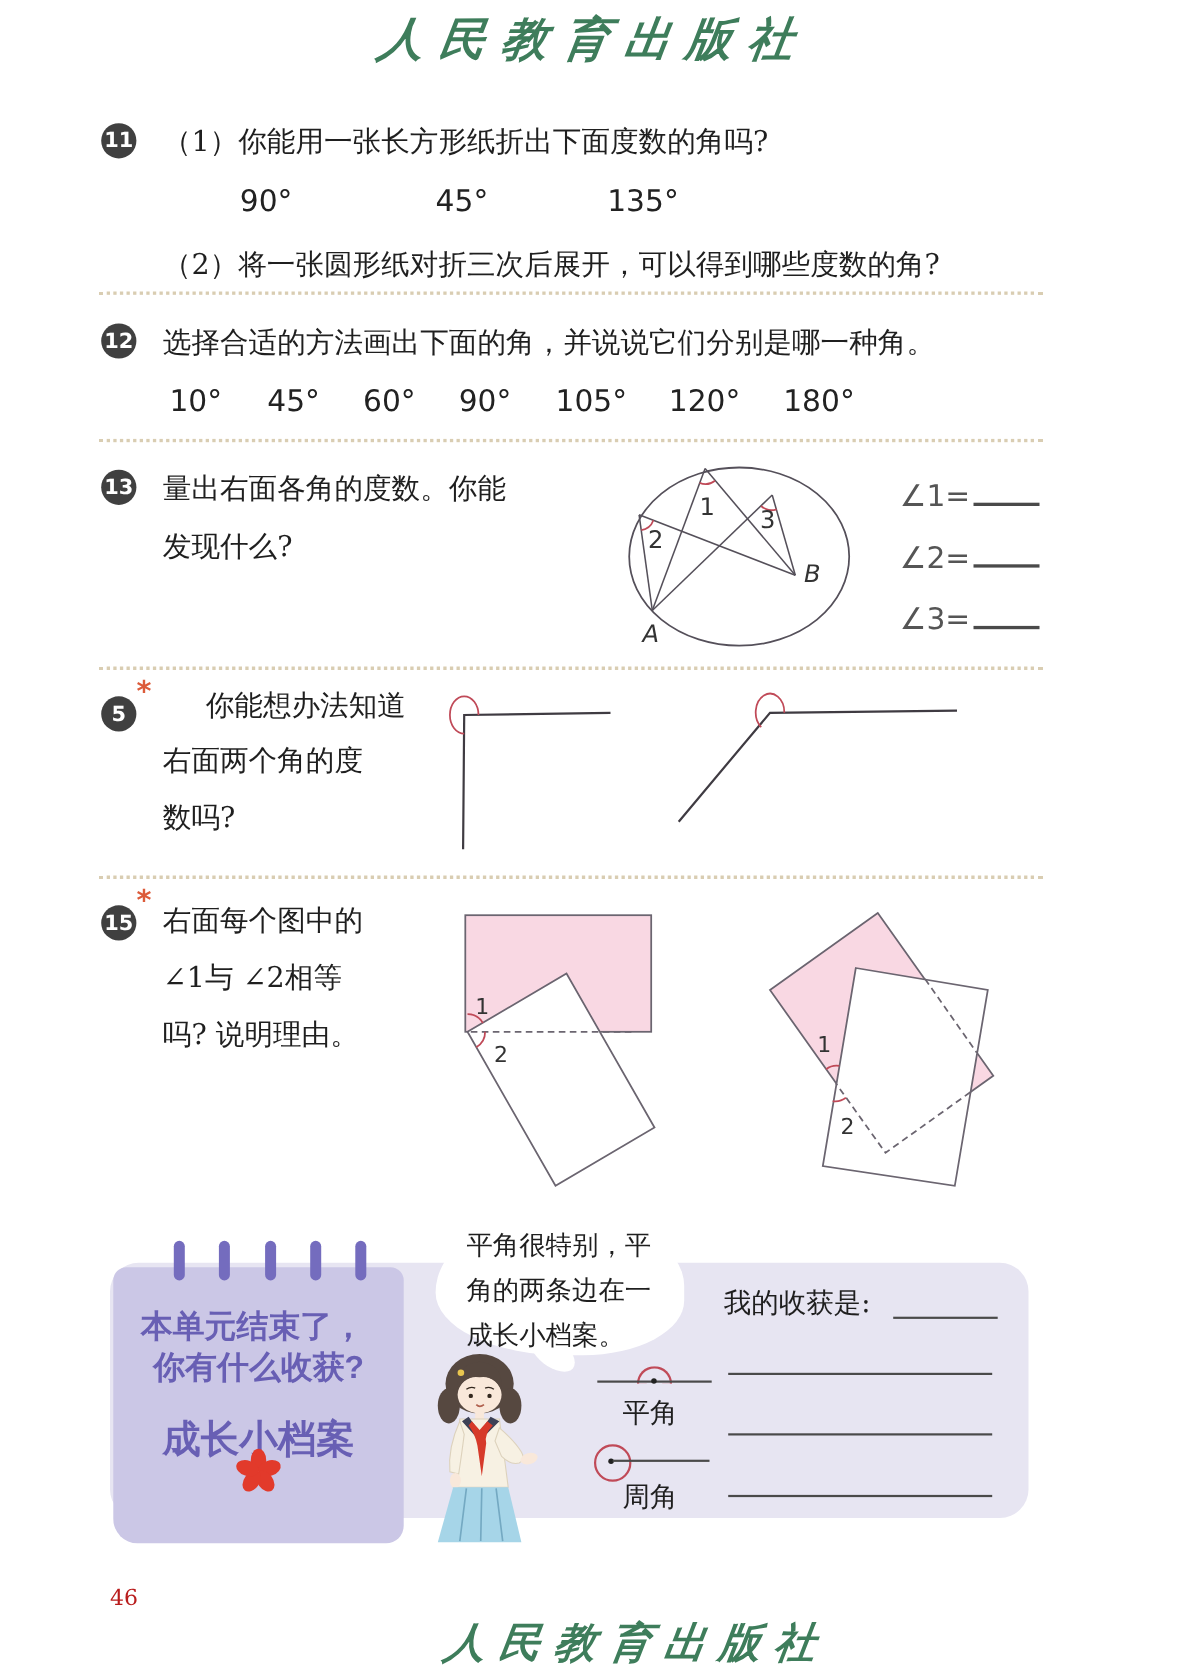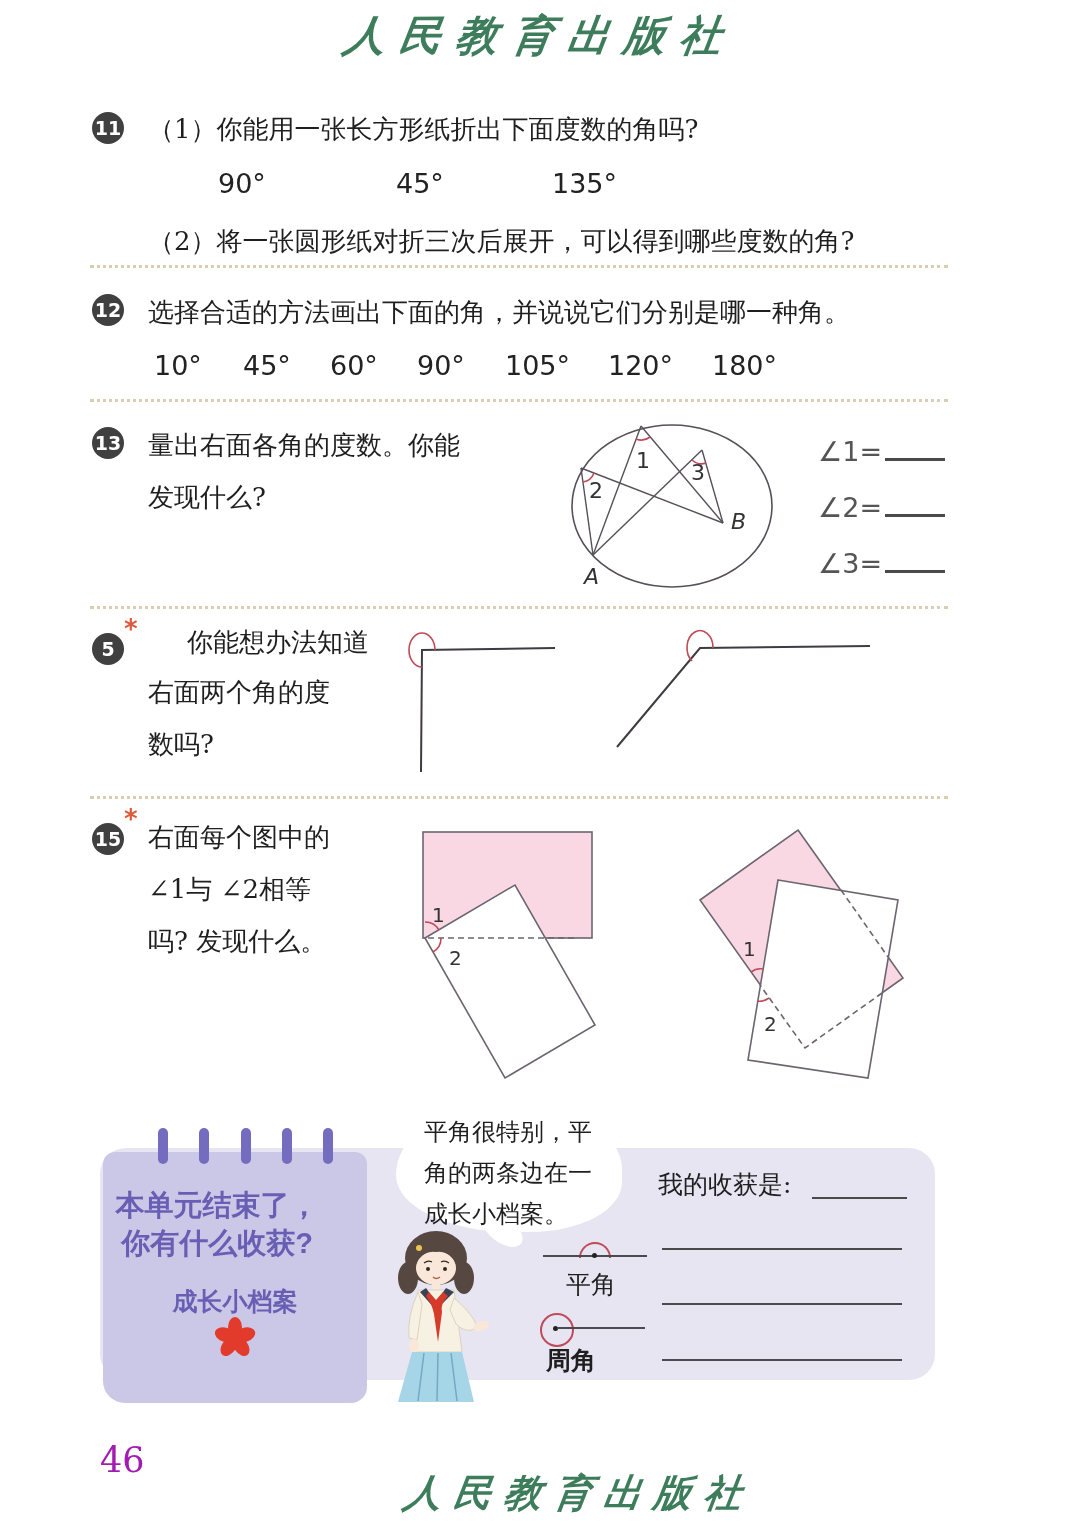--- a/index.html
+++ b/index.html
@@ -13,37 +13,37 @@
          text-align:center;line-height:32px;}
   .star{color:#DC5B3A;font-family:"DejaVu Sans", sans-serif;font-size:26px;font-weight:bold;}
   .q{font-size:26px;line-height:34px;white-space:nowrap;}
   .deg{font-family:"DejaVu Sans", sans-serif;font-size:27px;color:#222;}
   .sep{border-top:3px dotted #D9CDB2;width:858px;left:90px;height:0;}
   .blankrow{font-family:"DejaVu Sans", sans-serif;font-size:27px;color:#555;white-space:nowrap;}
   .blank{display:inline-block;width:60px;border-bottom:3px solid #4a4a4a;height:20px;margin-left:3px;}
   .panel{left:100px;top:1148px;width:835px;height:232px;background:#E7E5F2;border-radius:26px;}
   .notepad{left:103px;top:1152px;width:264px;height:251px;background:#CBC7E6;border-radius:12px 12px 16px 22px;}
   .pin{width:10px;height:36px;background:#746CBE;border-radius:6px;top:1128px;}
-  .np-title{left:103px;width:228px;text-align:center;font-family:Liberation Sans, sans-serif;
+  .np-title{left:103px;width:228px;text-align:right;font-family:Liberation Sans, sans-serif;
             font-weight:bold;font-size:29px;color:#685FB4;white-space:nowrap;}
   .np-sub{left:103px;width:264px;text-align:center;font-family:"DejaVu Sans", sans-serif;
-          font-weight:bold;font-size:25px;color:#685FB4;}
+          font-weight:bold;font-size:35px;color:#685FB4;}
   .bubble{left:396px;top:1104px;width:226px;height:128px;background:#ffffff;
           border-radius:48% 52% 44% 56% / 60% 55% 42% 48%;}
   .bubble-tail{left:478px;top:1216px;width:48px;height:26px;background:#ffffff;
                border-radius:50%;transform:rotate(38deg);}
   .speech-line{font-size:24px;white-space:nowrap;}
   .line-h{background:#4a4a4a;height:2px;}
   .fill-line{border-top:2px solid #4a4a4a;height:0;}
   .semi{width:28px;height:14px;border:2px solid #C04A58;border-bottom:none;
         border-radius:16px 16px 0 0;background:transparent;}
   .circ{width:30px;height:30px;border:2px solid #C04A58;border-radius:50%;background:transparent;}
   .dot{width:5px;height:5px;background:#222;border-radius:50%;}
   .small-label{font-size:25px;}
-  .pagenum{font-size:35px;color:#a21caf;}
+  .pagenum{font-size:20px;color:#b91c1c;}
   .flower{width:36px;height:36px;}
   .petal{position:absolute;left:11px;top:-3px;width:14px;height:21px;background:#E23A2B;
          border-radius:50%;transform-origin:7px 21px;}
   svg text{font-family:"DejaVu Sans", sans-serif;}
 </style>
 </head>
 <body>
 
 <div class="page">
 
@@ -133,21 +133,21 @@
     </svg>
   </div>
 
   <div class="abs sep" style="top:796px;"></div>
 
   <div>
     <div class="abs badge" style="left:92px;top:823px;">15</div>
     <div class="abs star" style="left:124px;top:804px;">*</div>
     <div class="abs q" style="left:148px;top:820px;">右面每个图中的</div>
     <div class="abs q" style="left:148px;top:872px;">∠1与 ∠2相等</div>
-    <div class="abs q" style="left:148px;top:924px;">吗? 发现什么。</div>
+    <div class="abs q" style="left:148px;top:924px;">吗? 说明理由。</div>
 
     <svg class="abs" style="left:395px;top:818px;" width="560" height="285" viewBox="0 0 560 285">
 
       <rect x="28" y="14" width="169" height="106" fill="#F9D8E3" stroke="#6B6570" stroke-width="1.6"></rect>
       <polygon points="30,120 120,67 200,207 110,260" fill="#ffffff" stroke="#6B6570" stroke-width="1.6"></polygon>
       <line x1="33" y1="120" x2="182" y2="120" stroke="#6B6570" stroke-width="1.6" stroke-dasharray="6,4"></line>
       <g stroke="#C04A58" stroke-width="1.6" fill="none">
         <path d="M 30 104 A 16 16 0 0 1 44 112"></path>
         <path d="M 46 120 A 16 16 0 0 1 38 134"></path>
       </g>
@@ -224,19 +224,19 @@
     <div class="abs fill-line" style="left:662px;top:1359px;width:240px;"></div>
 
     <div class="abs semi" style="left:579px;top:1242px;"></div>
     <div class="abs line-h" style="left:543px;top:1255px;width:104px;"></div>
     <div class="abs dot" style="left:592px;top:1253px;"></div>
     <div class="abs small-label" style="left:566px;top:1268px;">平角</div>
 
     <div class="abs circ" style="left:540px;top:1313px;"></div>
     <div class="abs dot" style="left:553px;top:1326px;"></div>
     <div class="abs line-h" style="left:557px;top:1327px;width:88px;"></div>
-    <div class="abs small-label" style="left:546px;top:1344px;font-weight:bold;">周角</div>
+    <div class="abs small-label" style="left:566px;top:1344px;">周角</div>
   </div>
 
   <div class="abs pagenum" style="left:100px;top:1440px;">46</div>
   <div class="abs logo" style="left:404px;top:1468px;font-size:38px;letter-spacing:12px;">人民教育出版社</div>
 
 </div>
 
 </body></html>

